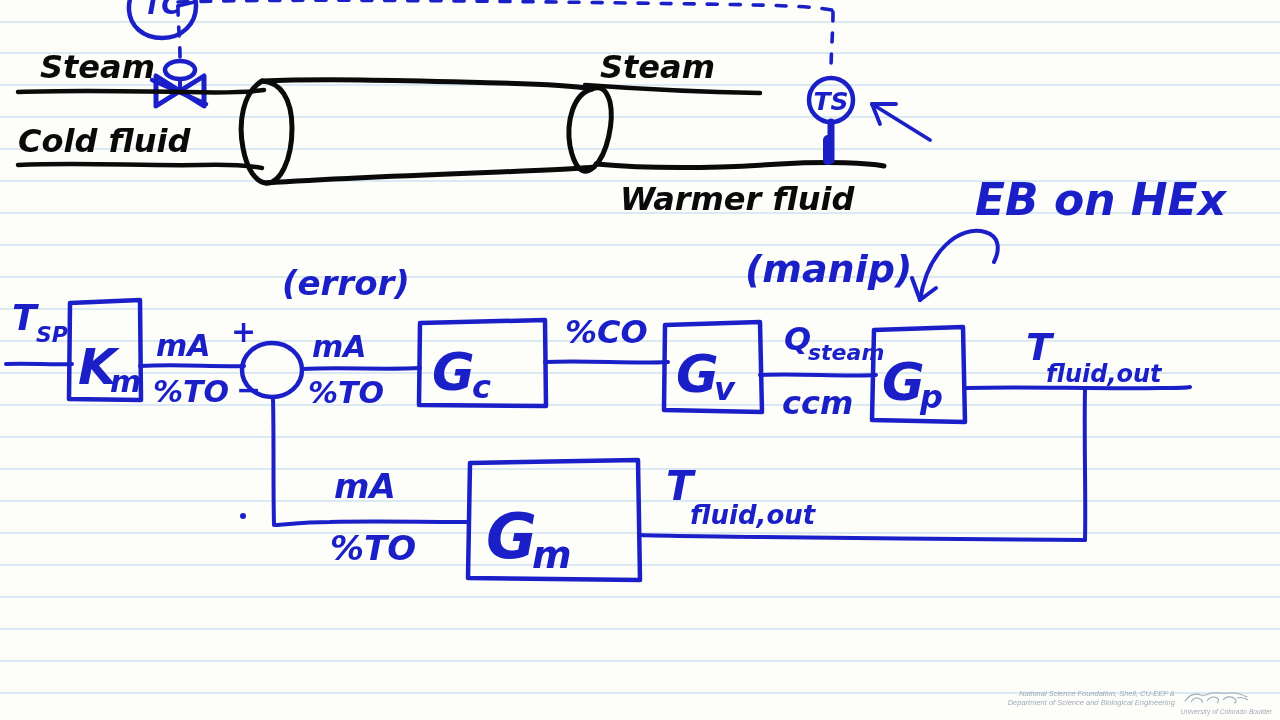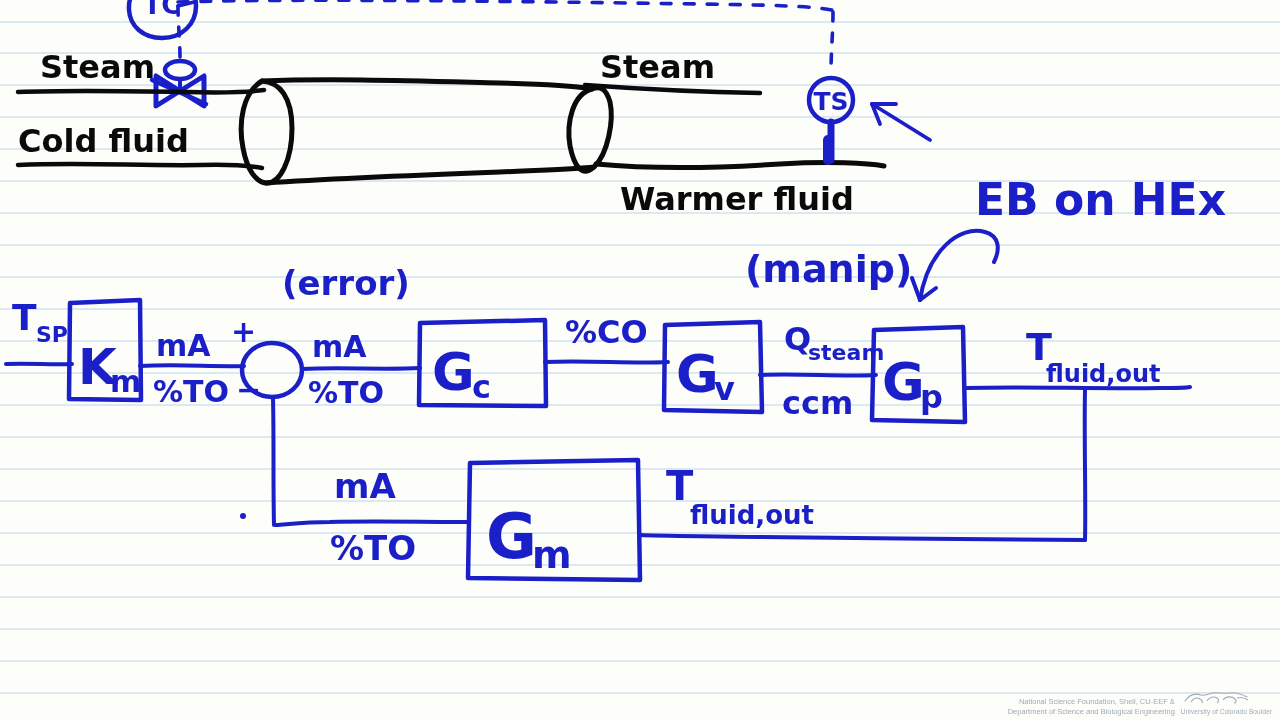--- a/index.html
+++ b/index.html
@@ -10,20 +10,21 @@
   }
   body {
     font-family: "Liberation Sans", sans-serif;
   }
   #page {
     position: relative;
     width: 1280px;
     height: 720px;
     overflow: hidden;
     background: #fdfdfa;
+    font-style: italic;
   }
   #paper-lines {
     position: absolute;
     inset: 0;
     z-index: 0;
   }
   #sketch {
     position: absolute;
     inset: 0;
     z-index: 1;
@@ -42,21 +43,20 @@
     right: 8px;
     bottom: 4px;
     z-index: 2;
     text-align: right;
     line-height: 1.25;
     color: #9aa7b4;
     font-family: "Liberation Sans", sans-serif;
     font-size: 7.5px;
     opacity: .95;
     display: flex;
-    align-items: flex-end;
     gap: 6px;
   }
   #watermark .wm-text { text-align: right; }
   #watermark .wm-line { display: block; white-space: nowrap; }
   #watermark .wm-logo { display: block; }
   #watermark .wm-univ {
     display: block;
     font-size: 6.5px;
     letter-spacing: .1px;
     margin-top: 1px;

